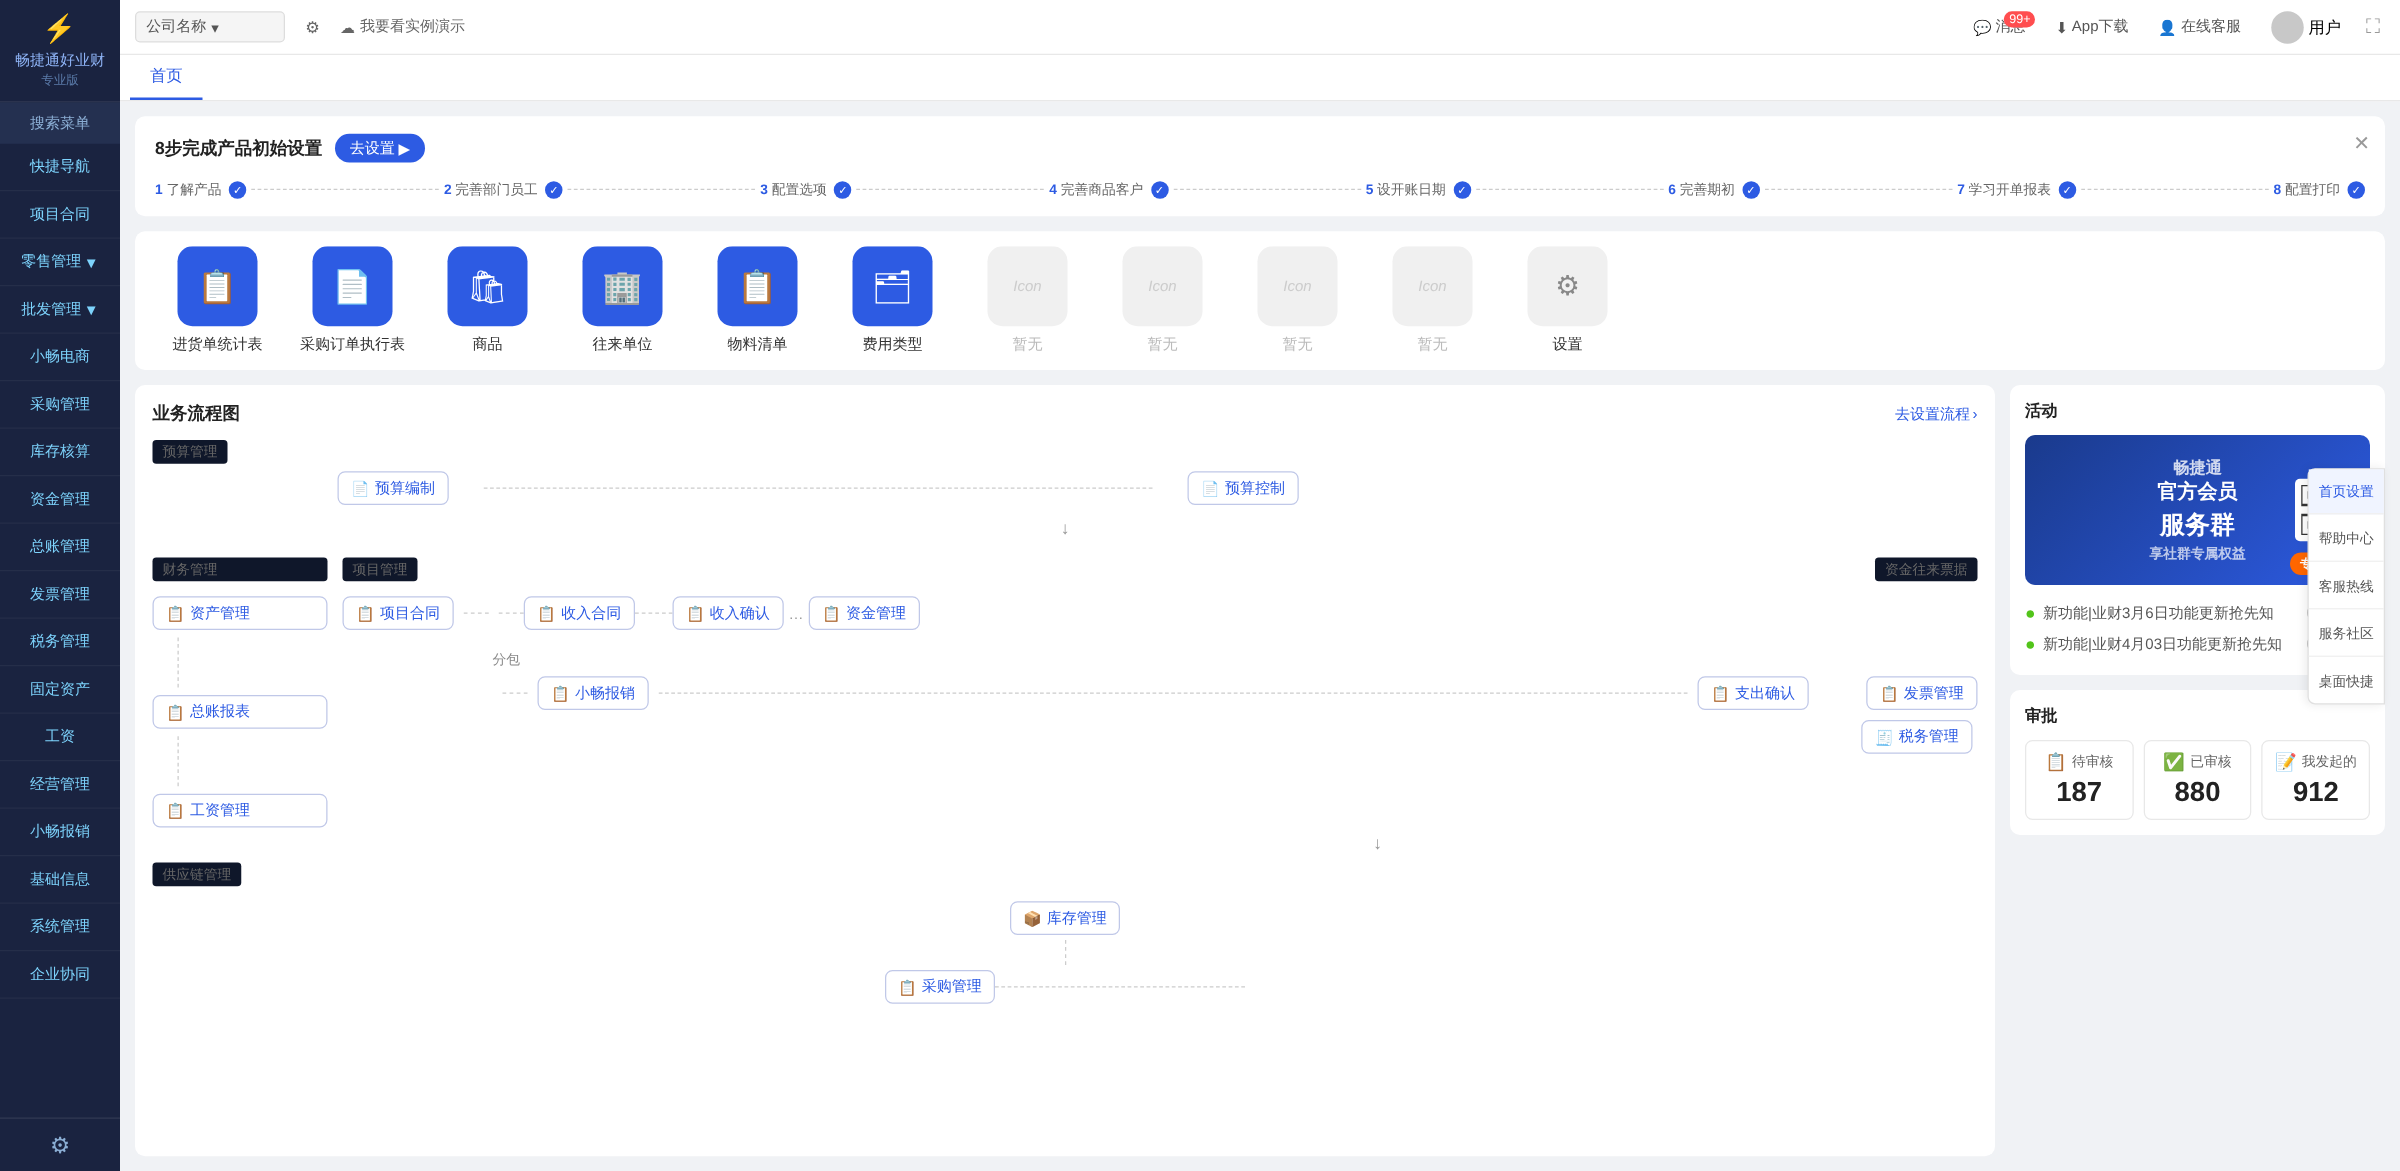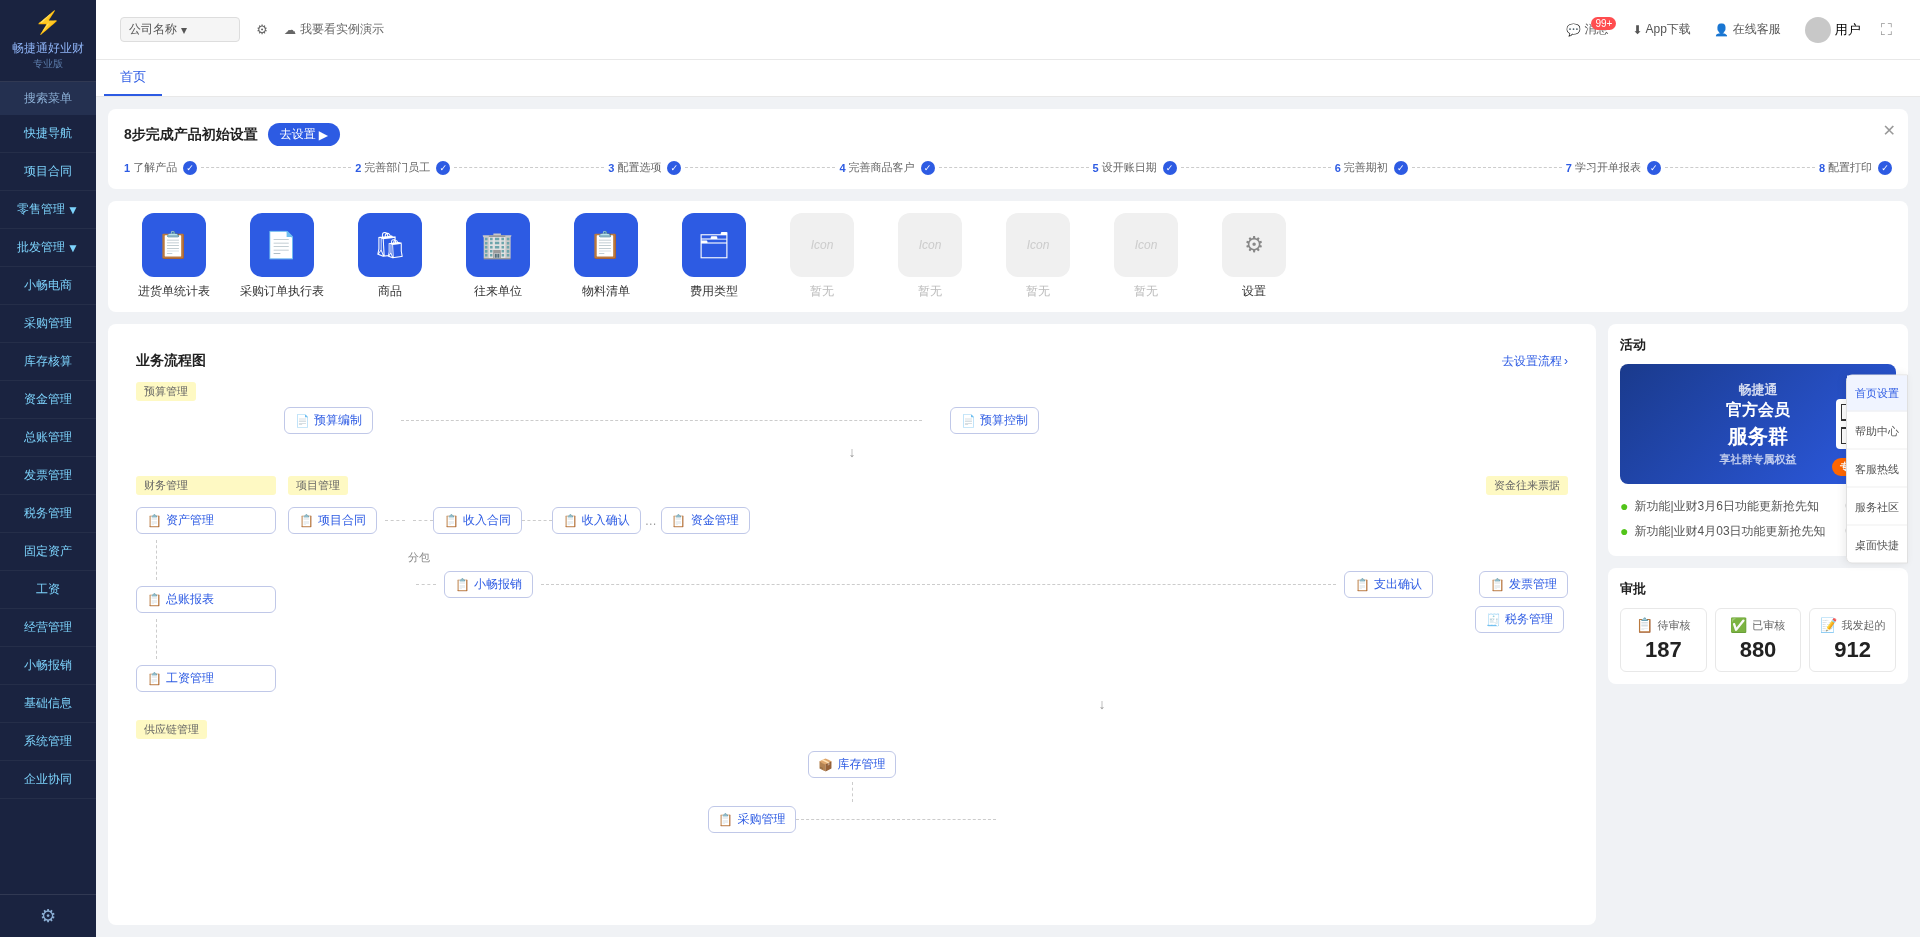--- a/index.html
+++ b/index.html
@@ -56,24 +56,24 @@
     .main-wrapper {
       flex: 1;
       display: flex;
       flex-direction: column;
       overflow: hidden;
     }
 
     
     .topbar {
       background: #fff;
-      height: 60px;
-      display: flex;
-      align-items: center;
-      padding: 0 24px;
+      height: 44px;
+      display: flex;
+      align-items: center;
+      padding: 0 12px;
       border-bottom: 1px solid #e8e8e8;
       gap: 8px;
       flex-shrink: 0;
     }
     .topbar-company {
       display: flex;
       align-items: center;
       gap: 4px;
       background: #f5f5f5;
       border: 1px solid #ddd;
@@ -294,21 +294,21 @@
       gap: 12px;
       flex: 1;
       min-height: 0;
     }
 
     
     .flow-card {
       flex: 1;
       background: #fff;
       border-radius: 8px;
-      padding: 28px;
+      padding: 14px;
       overflow: auto;
       min-height: 400px;
     }
     .flow-header {
       display: flex;
       align-items: center;
       justify-content: space-between;
       margin-bottom: 12px;
     }
     .flow-title { font-size: 14px; font-weight: 600; color: #222; }
@@ -323,21 +323,21 @@
 
     
     .flow-diagram {
       position: relative;
       width: 100%;
       min-height: 400px;
     }
     .flow-section-label {
       font-size: 11px;
       color: #666;
-      background: #fef9c3;
+      background: #0f172a;
       padding: 2px 8px;
       border-radius: 3px;
       display: inline-block;
       margin-bottom: 6px;
     }
     .flow-node {
       display: inline-flex;
       align-items: center;
       gap: 4px;
       border: 1px solid #c0c8e8;

